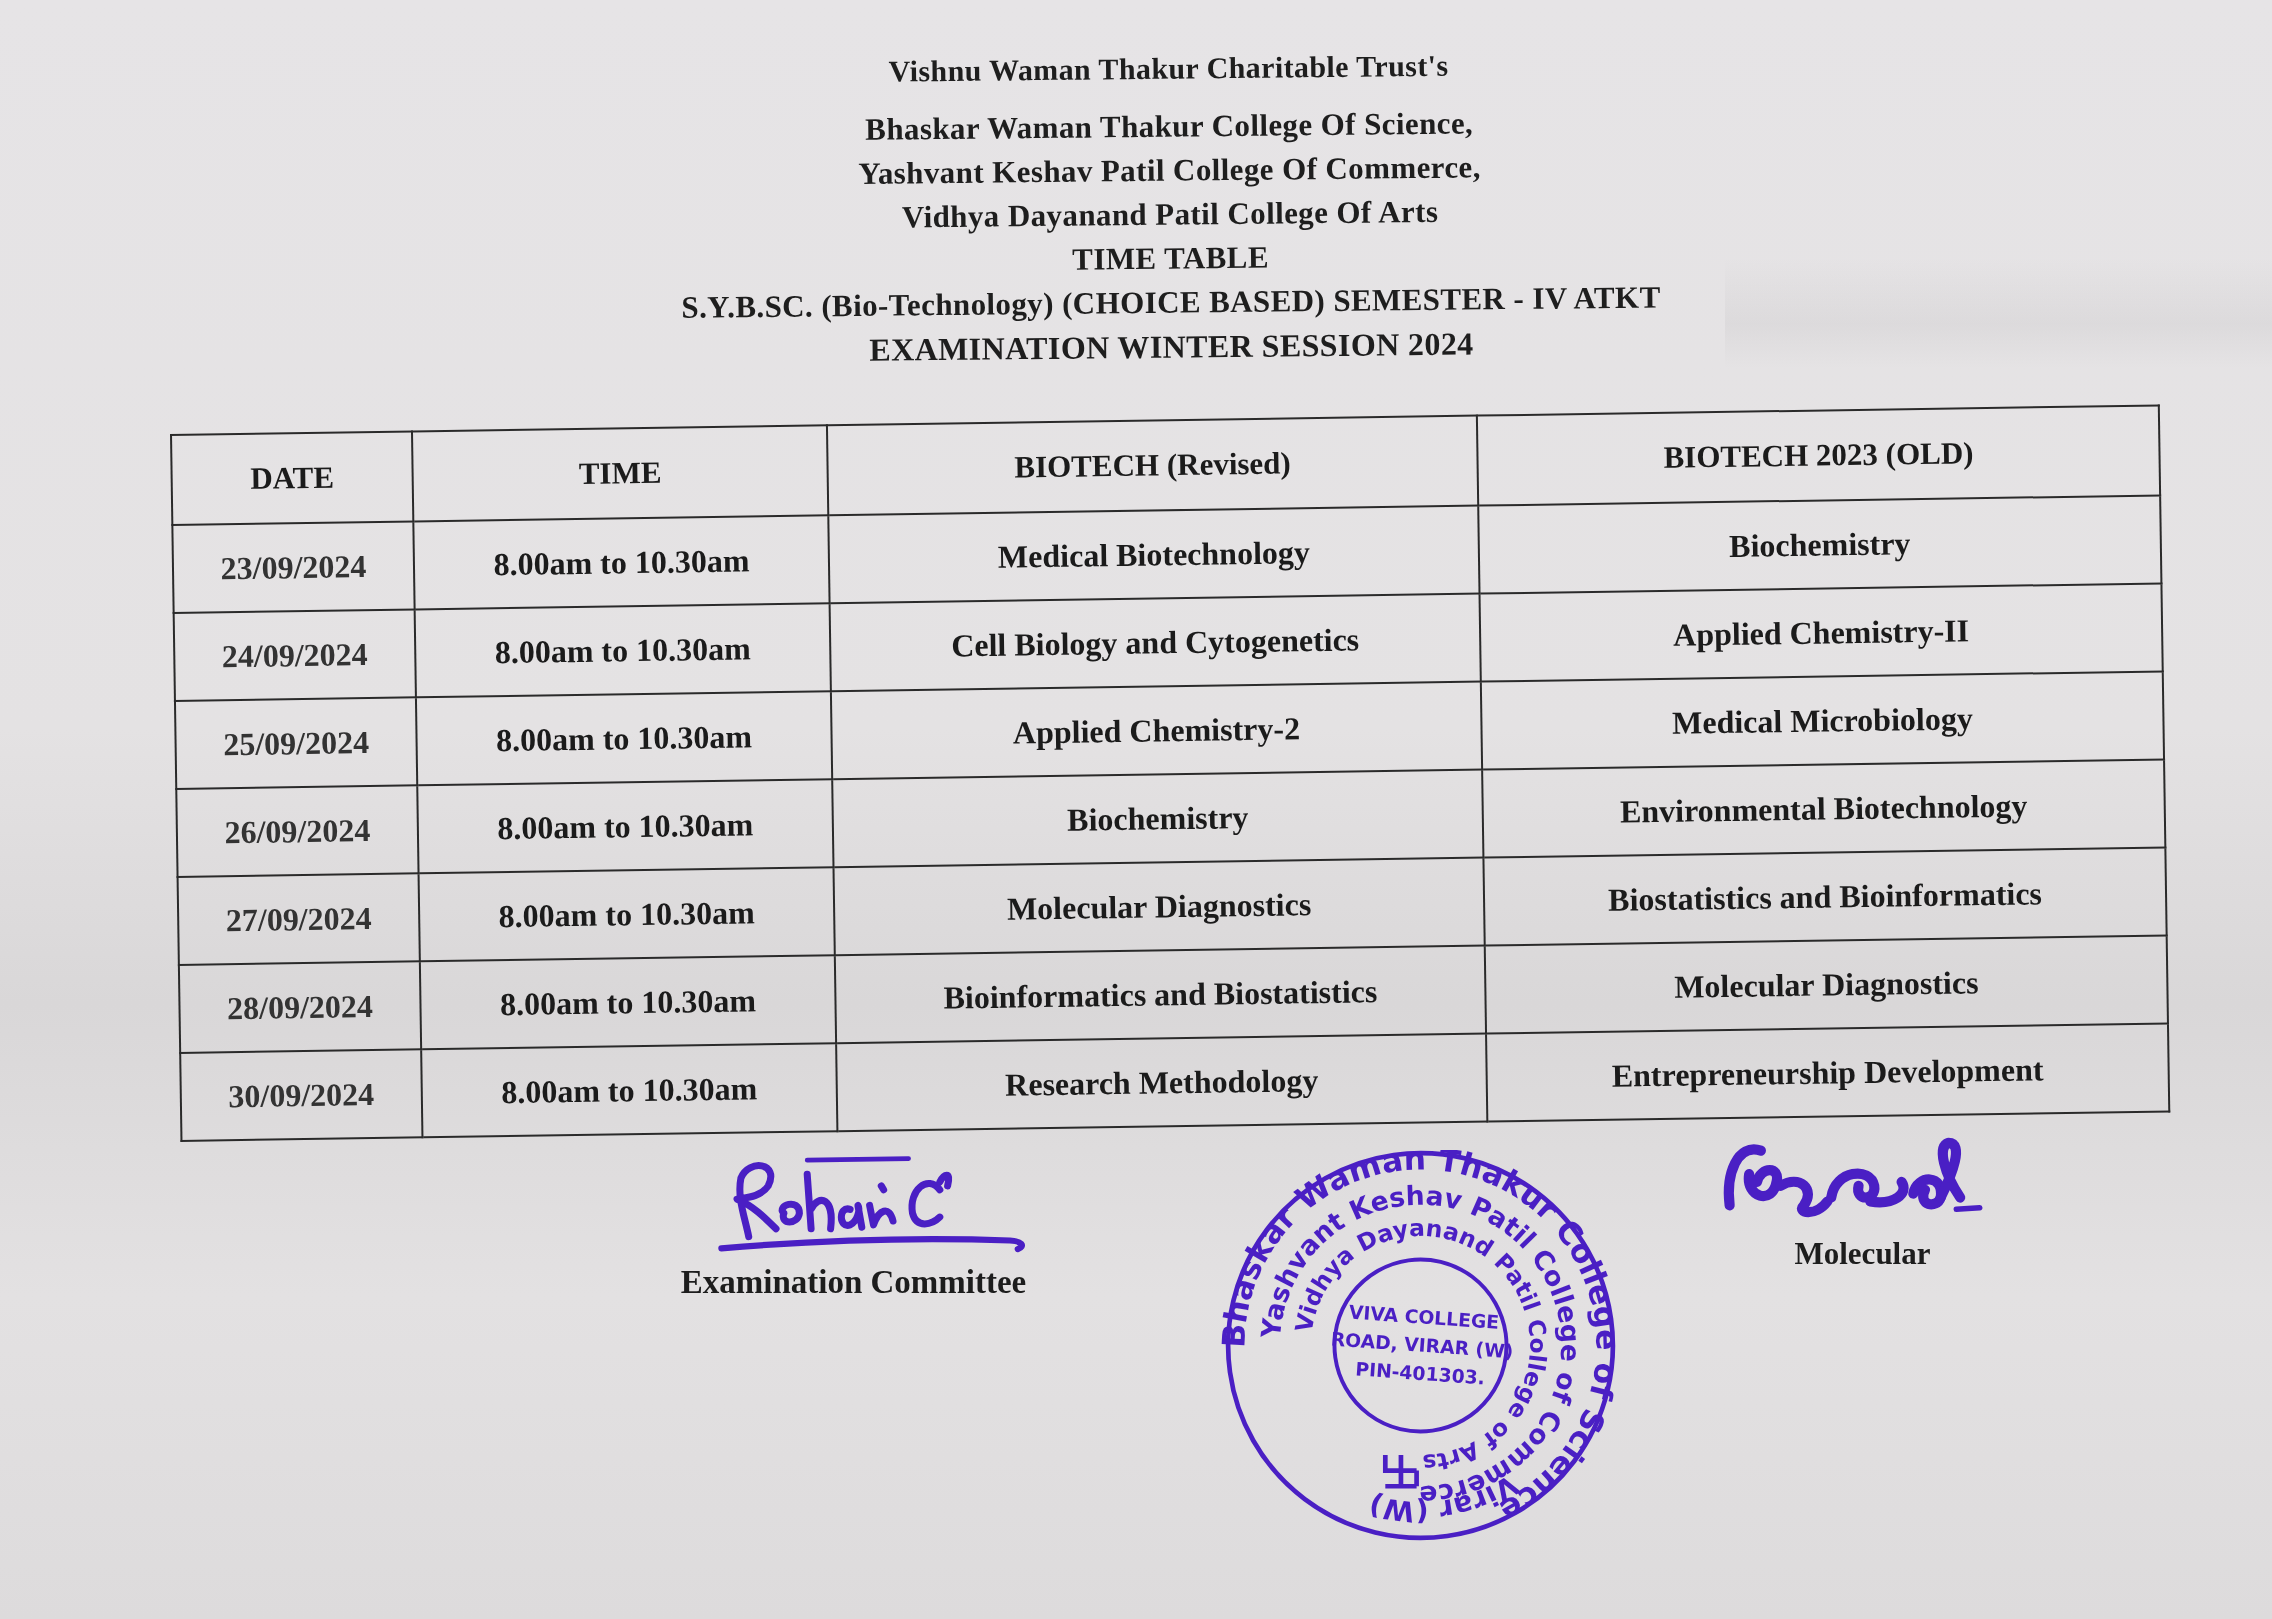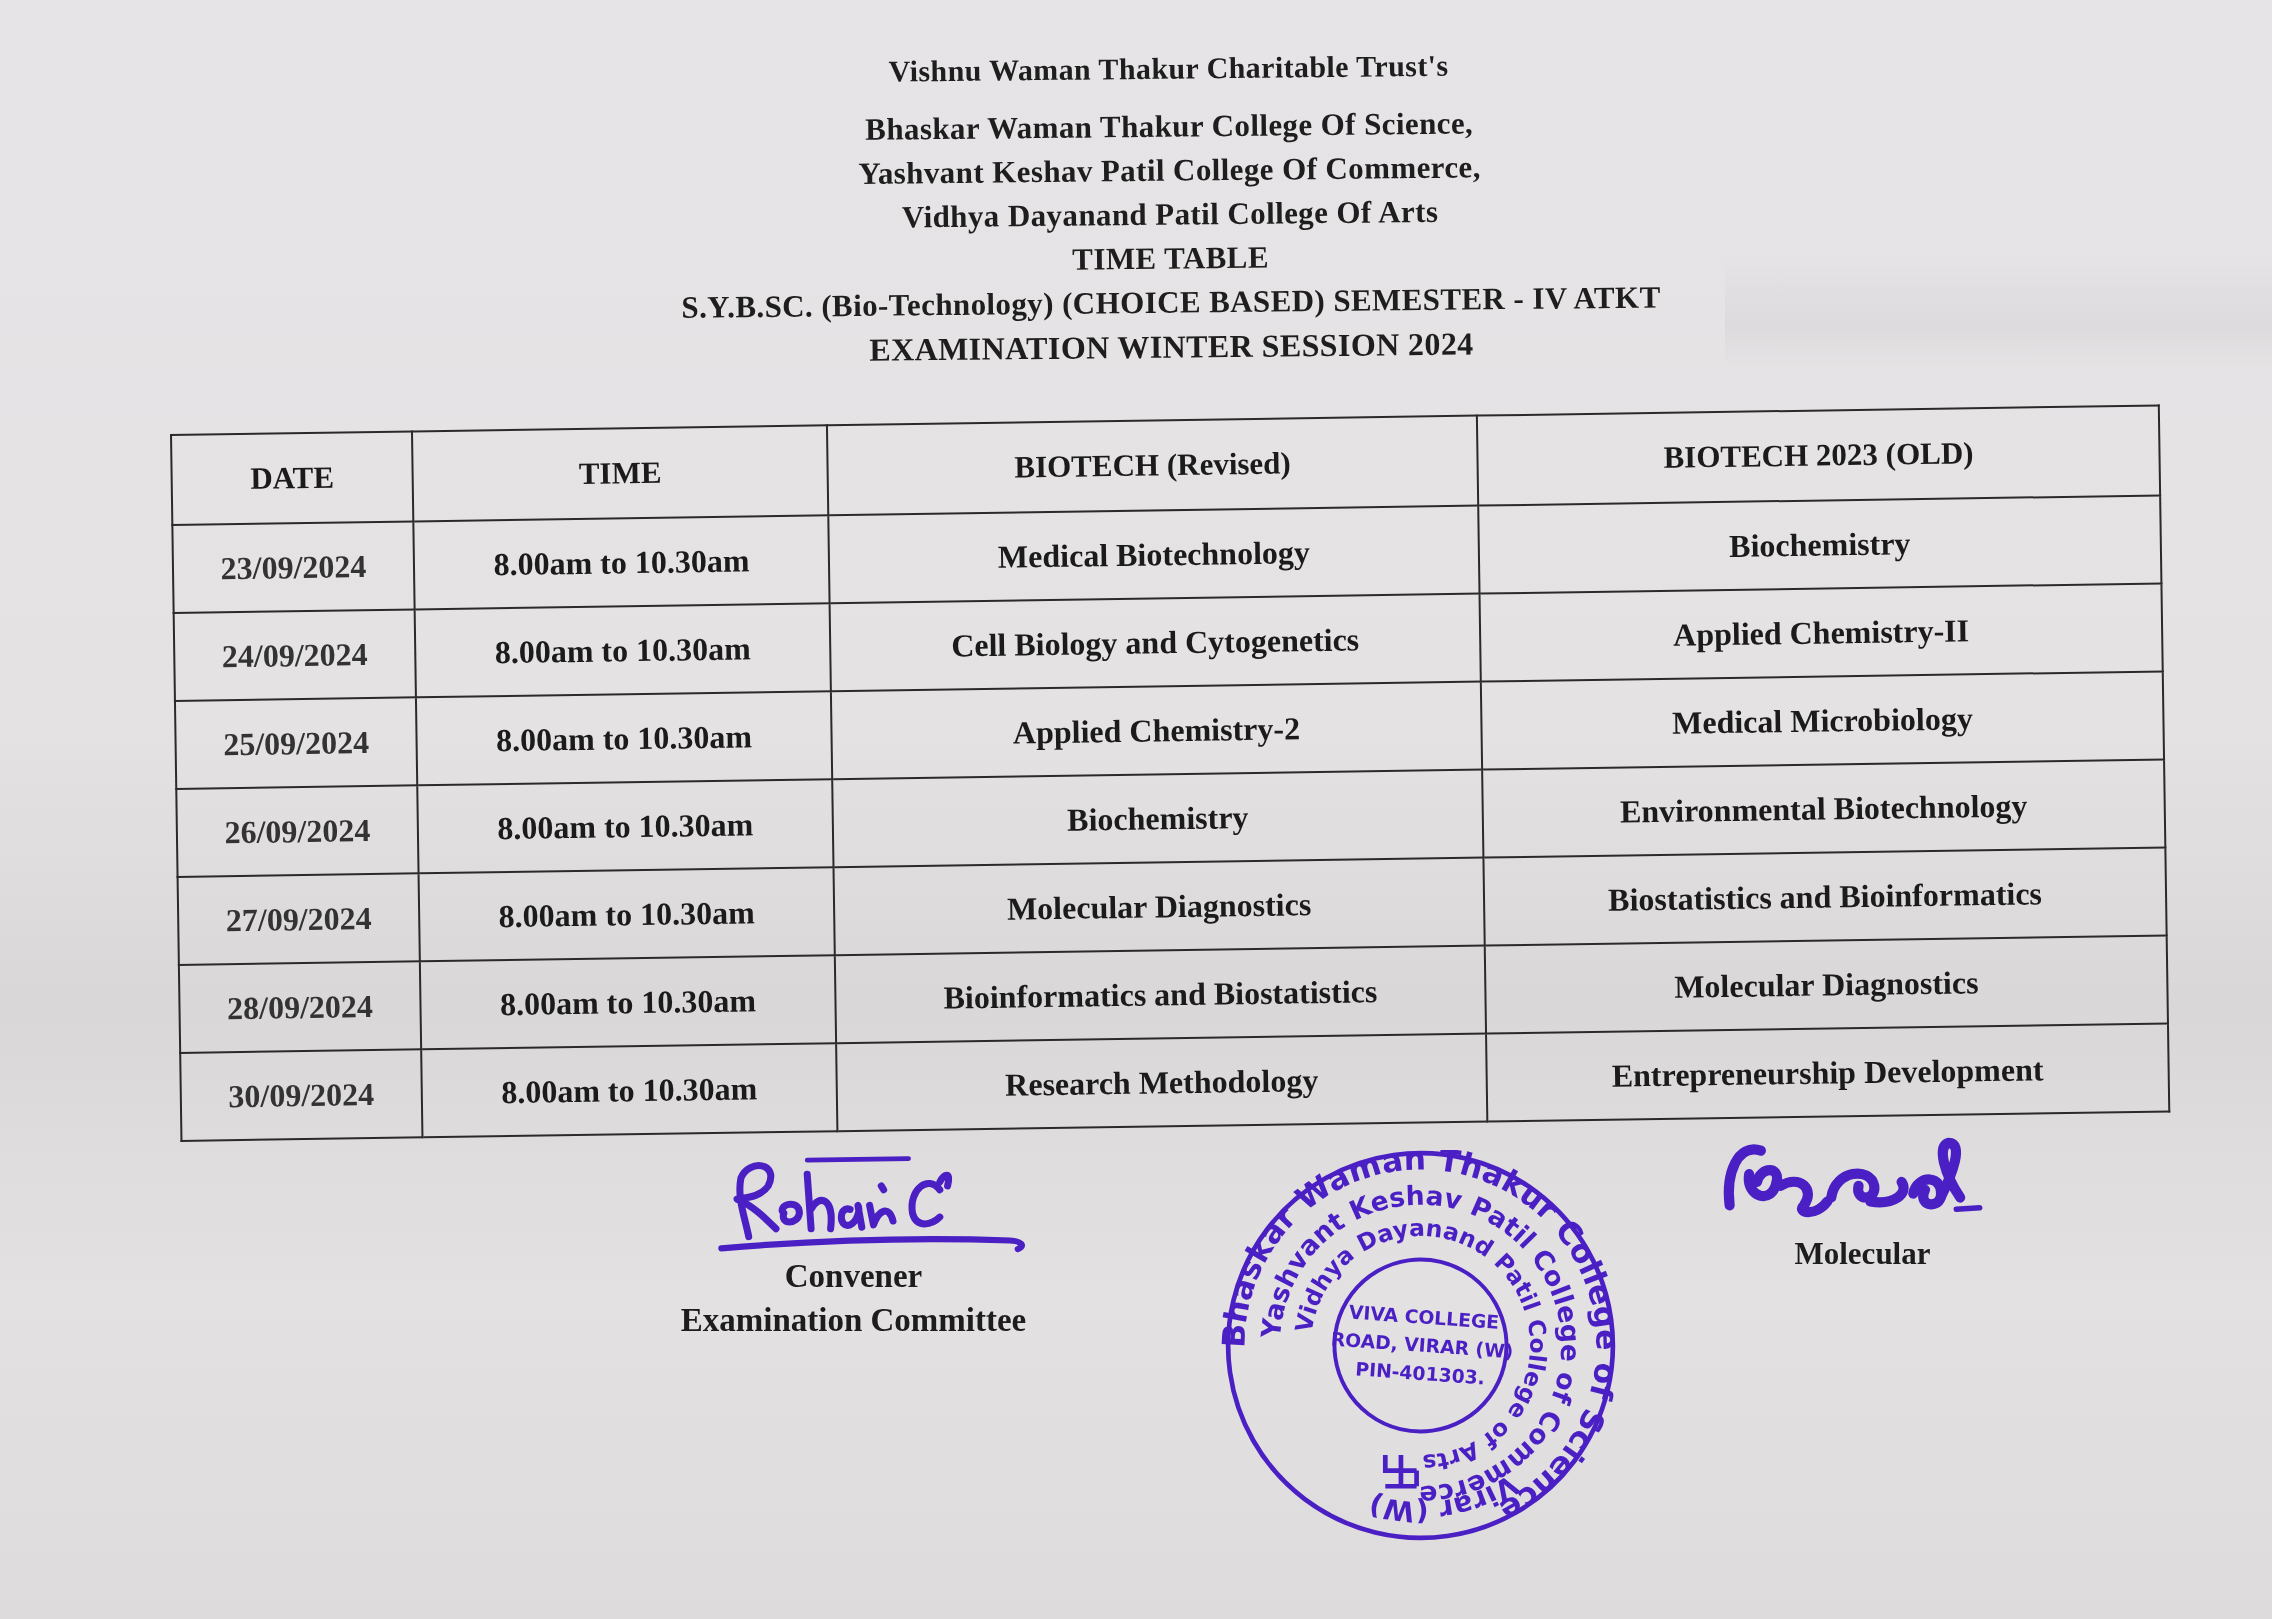--- a/index.html
+++ b/index.html
@@ -194,21 +194,20 @@
       <path d="M170 40 L 175 110 M 175 85 C 185 65, 205 70, 200 110"></path>
       <path d="M225 85 C 210 80, 210 110, 225 105 C 235 100, 238 85, 235 80 L 240 108"></path>
       <path d="M250 80 L 255 105 C 262 85, 275 80, 280 100"></path>
       <path d="M265 55 L 268 60"></path>
       <path d="M170 22 L 300 20" stroke-width="6"></path>
       <path d="M340 60 C 325 40, 300 60, 305 90 C 310 110, 330 105, 340 95"></path>
       <path d="M340 50 C 345 40, 355 35, 350 55"></path>
       <path d="M60 135 C 180 125, 300 120, 430 125 C 445 126, 450 132, 440 136" stroke-width="8"></path>
     </g>
   </svg>
-  <div class="role">Convener</div>
   <div class="committee">Examination Committee</div>
 </div>
 
 <svg class="stamp" viewBox="0 0 520 500">
   <defs>
     <path id="ring1" d="M 260 250 m -225 0 a 225 225 0 1 1 450 0 a 225 225 0 1 1 -450 0"></path>
     <path id="ring2" d="M 260 250 m -180 0 a 180 180 0 1 1 360 0 a 180 180 0 1 1 -360 0"></path>
     <path id="ring3" d="M 260 250 m -140 0 a 140 140 0 1 1 280 0 a 140 140 0 1 1 -280 0"></path>
     <path id="ring4" d="M 260 250 m 200 0 a 200 200 0 0 1 -400 0"></path>
   </defs>

